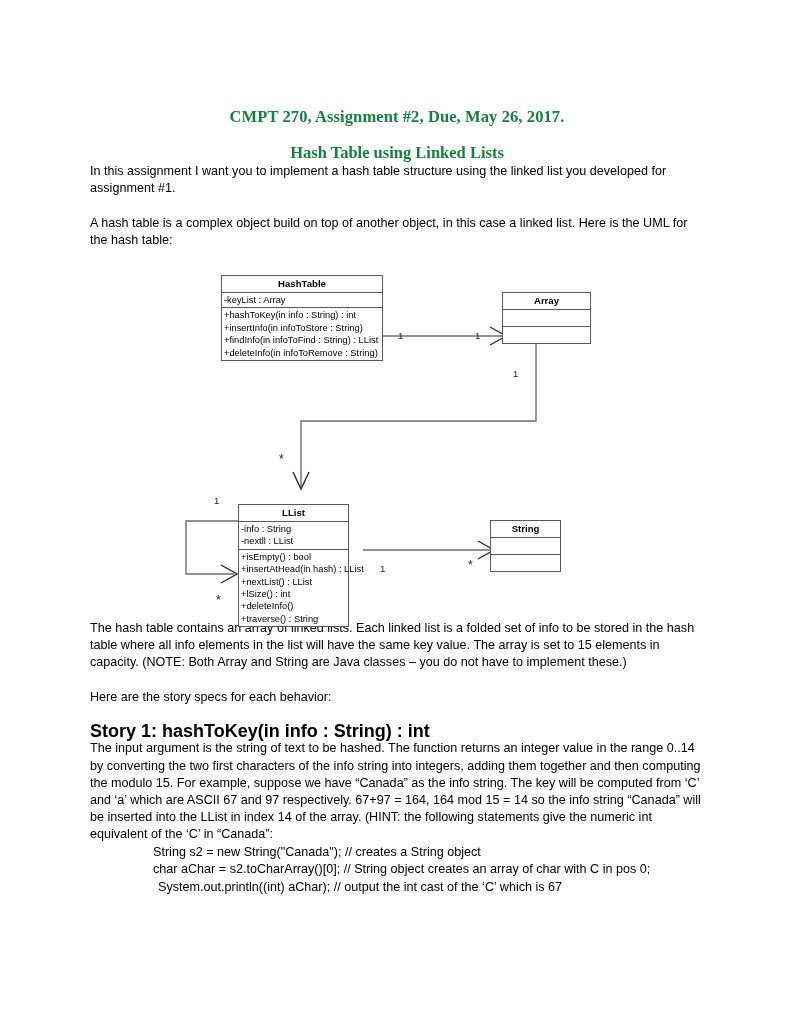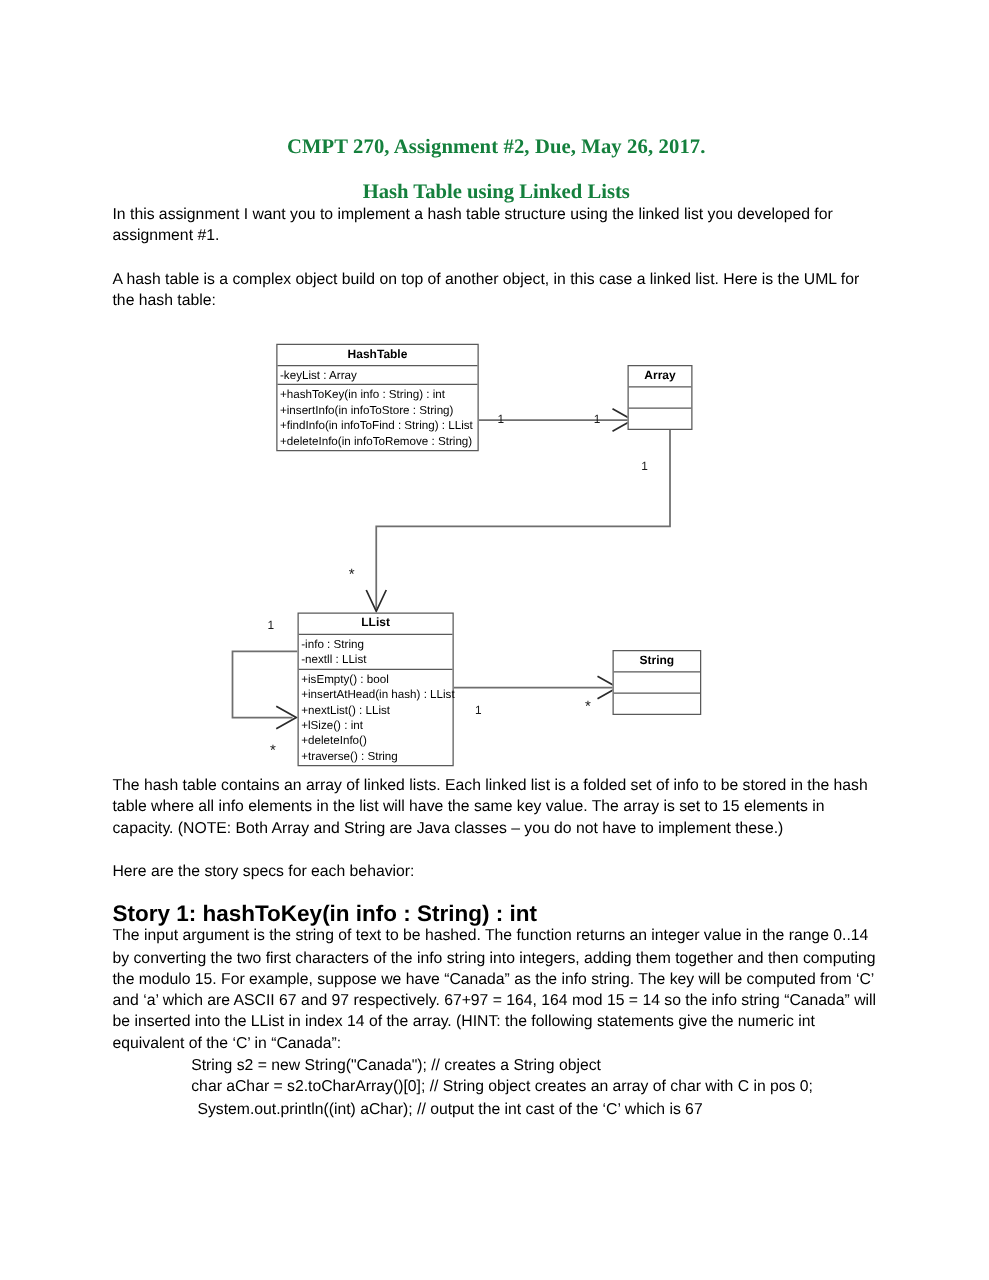--- a/index.html
+++ b/index.html
@@ -172,27 +172,27 @@
         <div>-keyList : Array</div>
       </div>
       <div class="uml-compartment">
         <div>+hashToKey(in info : String) : int</div>
         <div>+insertInfo(in infoToStore : String)</div>
         <div>+findInfo(in infoToFind : String) : LList</div>
         <div>+deleteInfo(in infoToRemove : String)</div>
       </div>
     </div>
 
-    <div class="uml-box" style="left:502px; top:292px; width:52px;">
+    <div class="uml-box" style="left:502px; top:292px; width:89px;">
       <div class="uml-title">Array</div>
       <div class="uml-compartment bordered empty-row"></div>
       <div class="uml-compartment empty-row"></div>
     </div>
 
-    <div class="uml-box" style="left:238px; top:490px; width:125px;">
+    <div class="uml-box" style="left:238px; top:504px; width:111px;">
       <div class="uml-title">LList</div>
       <div class="uml-compartment bordered">
         <div>-info : String</div>
         <div>-nextll : LList</div>
       </div>
       <div class="uml-compartment">
         <div>+isEmpty() : bool</div>
         <div>+insertAtHead(in hash) : LList</div>
         <div>+nextList() : LList</div>
         <div>+lSize() : int</div>

